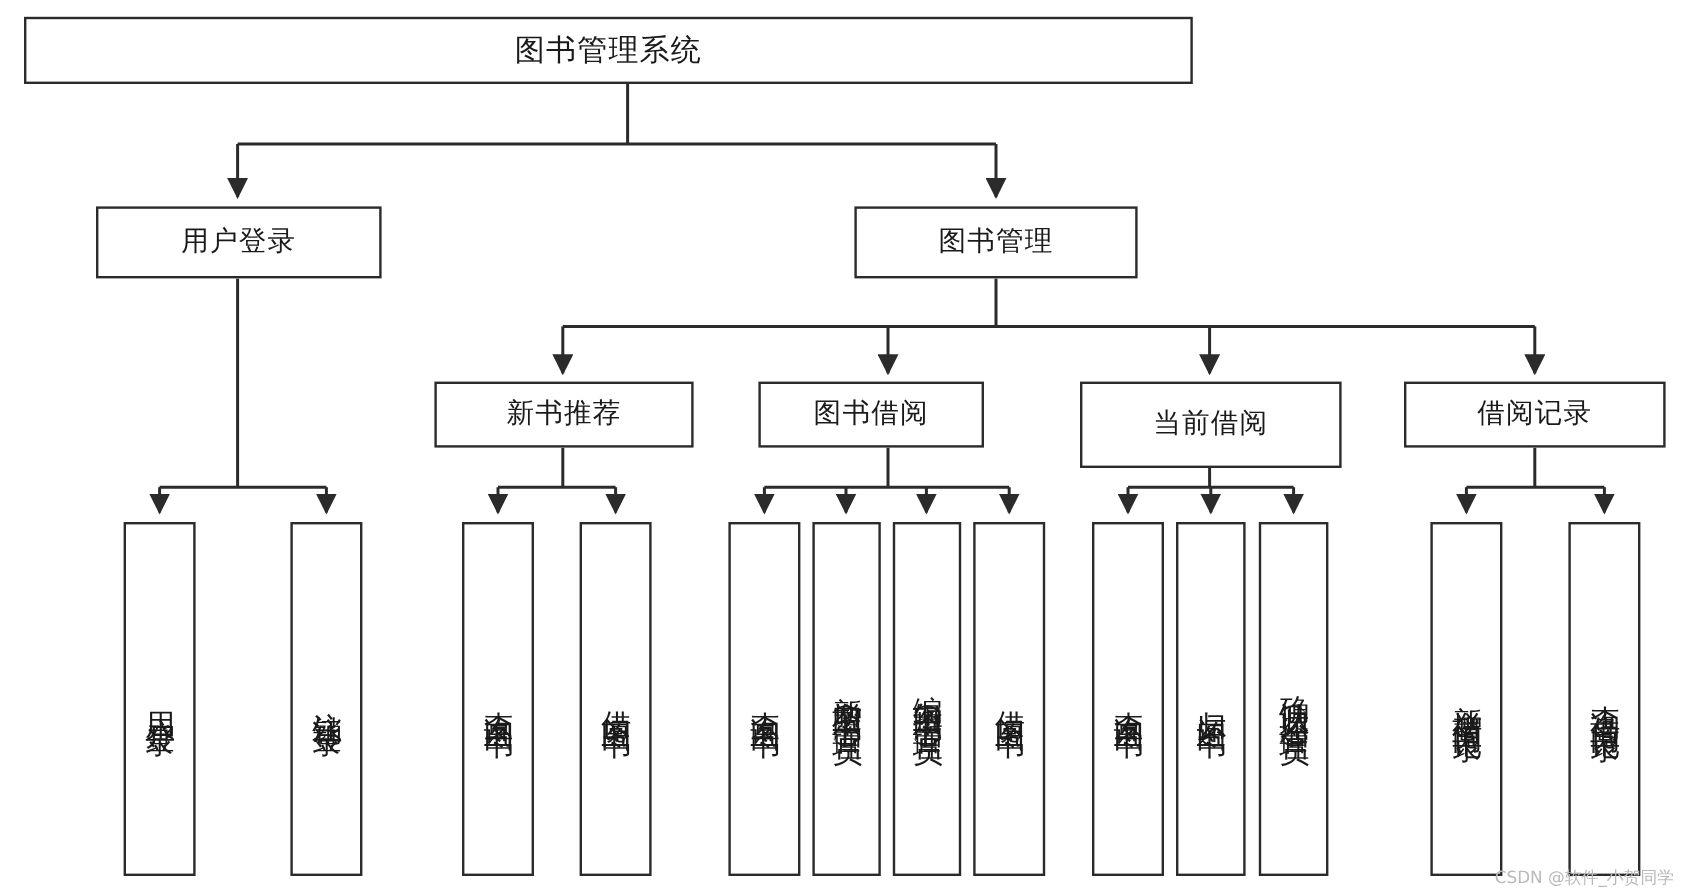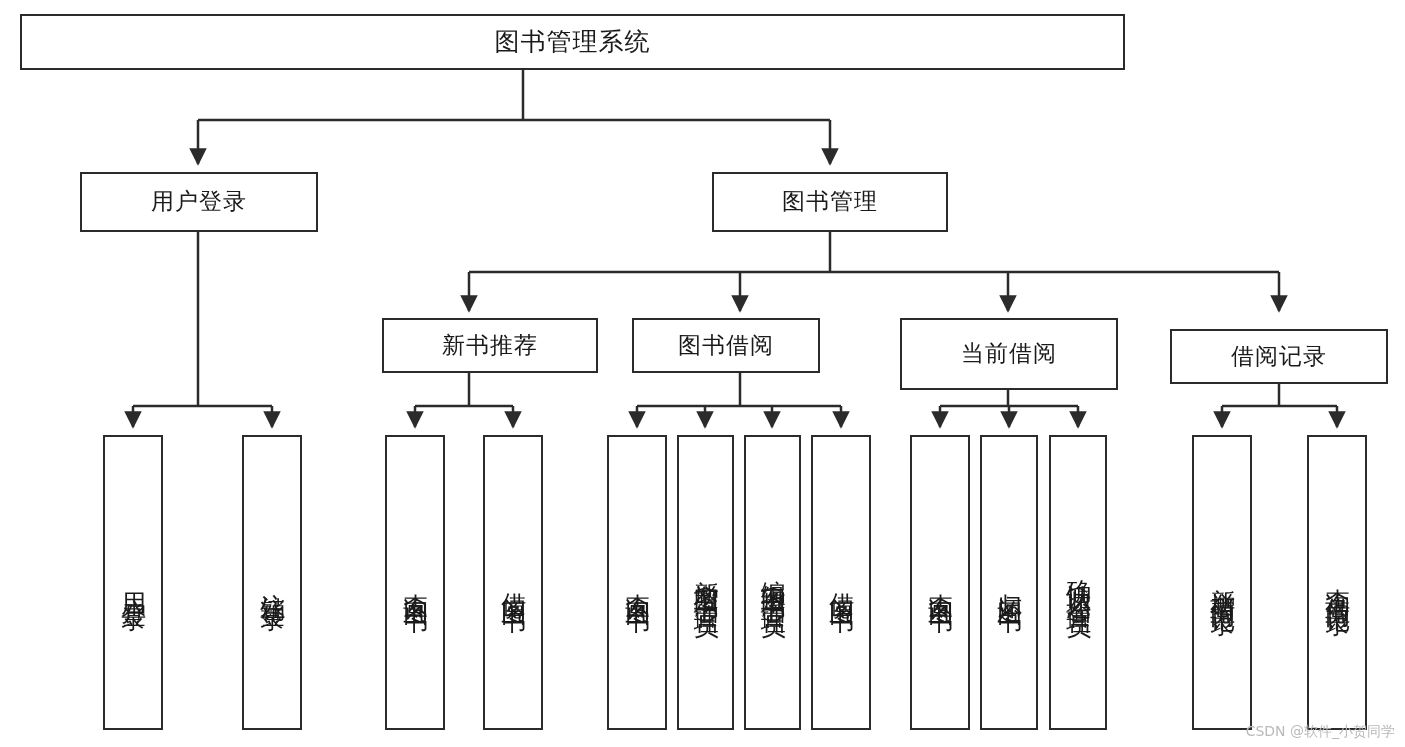--- a/index.html
+++ b/index.html
@@ -121,33 +121,33 @@
       <path d="M 1009 406 L 1009 427" marker-end="url(#arrow)"></path>
       <path d="M 1078 406 L 1078 427" marker-end="url(#arrow)"></path>
 
       <path d="M 1279 373 L 1279 406"></path>
       <path d="M 1222 406 L 1337 406"></path>
       <path d="M 1222 406 L 1222 427" marker-end="url(#arrow)"></path>
       <path d="M 1337 406 L 1337 427" marker-end="url(#arrow)"></path>
     </g>
   </svg>
 
-  <div class="node node-h node-root" style="left:20px; top:14px; width:1105px; height:56px;">图书管理系统</div>
+  <div class="node node-h node-root" style="left:20px; top:14px; width:974px; height:56px;">图书管理系统</div>
 
   <div class="node node-h" style="left:80px; top:172px; width:238px; height:60px;">用户登录</div>
 
   <div class="node node-h" style="left:712px; top:172px; width:236px; height:60px;">图书管理</div>
 
-  <div class="node node-h" style="left:362px; top:318px; width:216px; height:55px;margin-left:20px;">新书推荐</div>
+  <div class="node node-h" style="left:362px; top:318px; width:216px; height:55px;">新书推荐</div>
 
   <div class="node node-h" style="left:632px; top:318px; width:188px; height:55px;">图书借阅</div>
 
   <div class="node node-h" style="left:900px; top:318px; width:218px; height:72px;">当前借阅</div>
 
-  <div class="node node-h" style="left:1170px; top:318px; width:218px; height:55px;margin-top:11px;">借阅记录</div>
+  <div class="node node-h" style="left:1170px; top:318px; width:218px; height:55px;">借阅记录</div>
 
   <div class="node node-v" style="left:103px; top:435px; width:60px; height:295px;">
     <span class="vtext">用户登录</span>
   </div>
 
   <div class="node node-v" style="left:242px; top:435px; width:60px; height:295px;">
     <span class="vtext">注销登录</span>
   </div>
 
   <div class="node node-v" style="left:385px; top:435px; width:60px; height:295px;">

